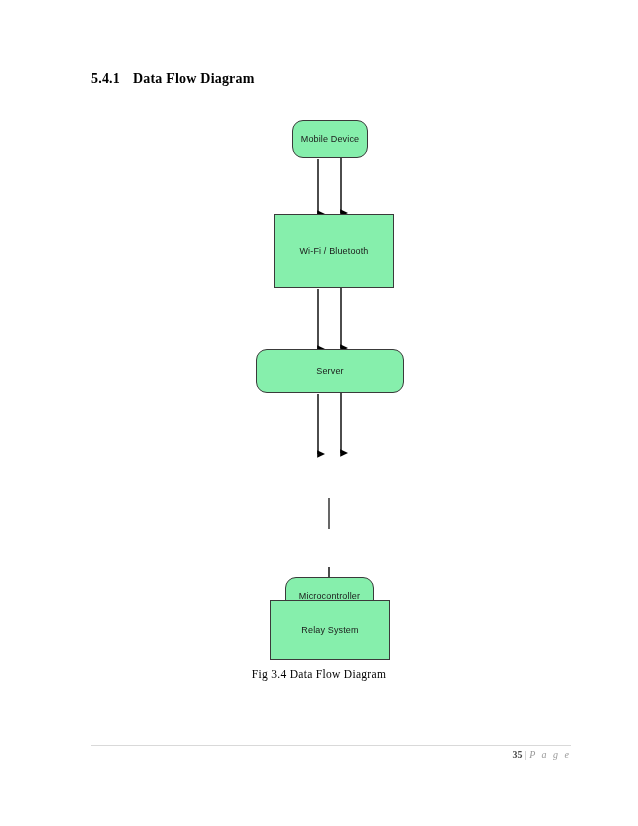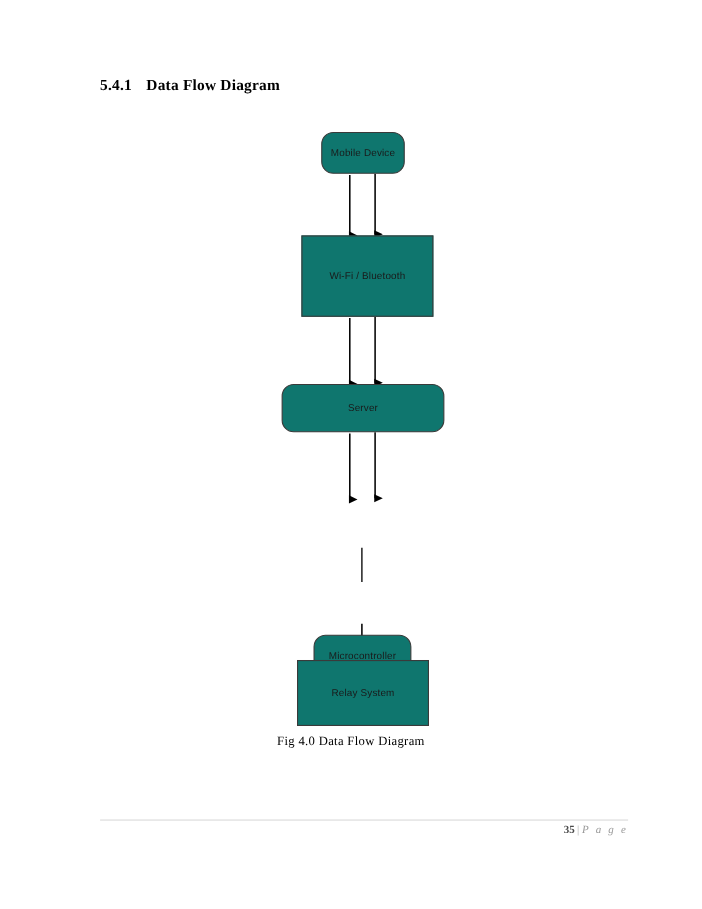--- a/index.html
+++ b/index.html
@@ -48,21 +48,21 @@
   }
   .diagram svg {
     display: block;
   }
 
   
   .node {
     position: absolute;
     box-sizing: border-box;
     border: 1px solid #3a3a3a;
-    background: #0f766e;
+    background: #86efac;
     display: flex;
     align-items: center;
     justify-content: center;
     text-align: center;
     font-family: "Liberation Sans", sans-serif;
     font-size: 9px;
     line-height: 12px;
     color: #1a1a1a;
     letter-spacing: 0.15px;
   }
@@ -183,20 +183,20 @@
 
 
   <div class="node rounded" id="node-microcontroller">
     <span class="label">Microcontroller</span>
   </div>
 
   <div class="node" id="node-relay-system">
     <span class="label">Relay System</span>
   </div>
 
-  <div class="figure-caption">Fig 4.0 Data Flow Diagram</div>
+  <div class="figure-caption">Fig 3.4 Data Flow Diagram</div>
 
   <div class="footer-rule"></div>
   <div class="footer-text">
     <span class="page-number">35</span><span class="sep">|</span><span class="page-word">P a g e</span>
   </div>
 
 </div>
 
 </body></html>

